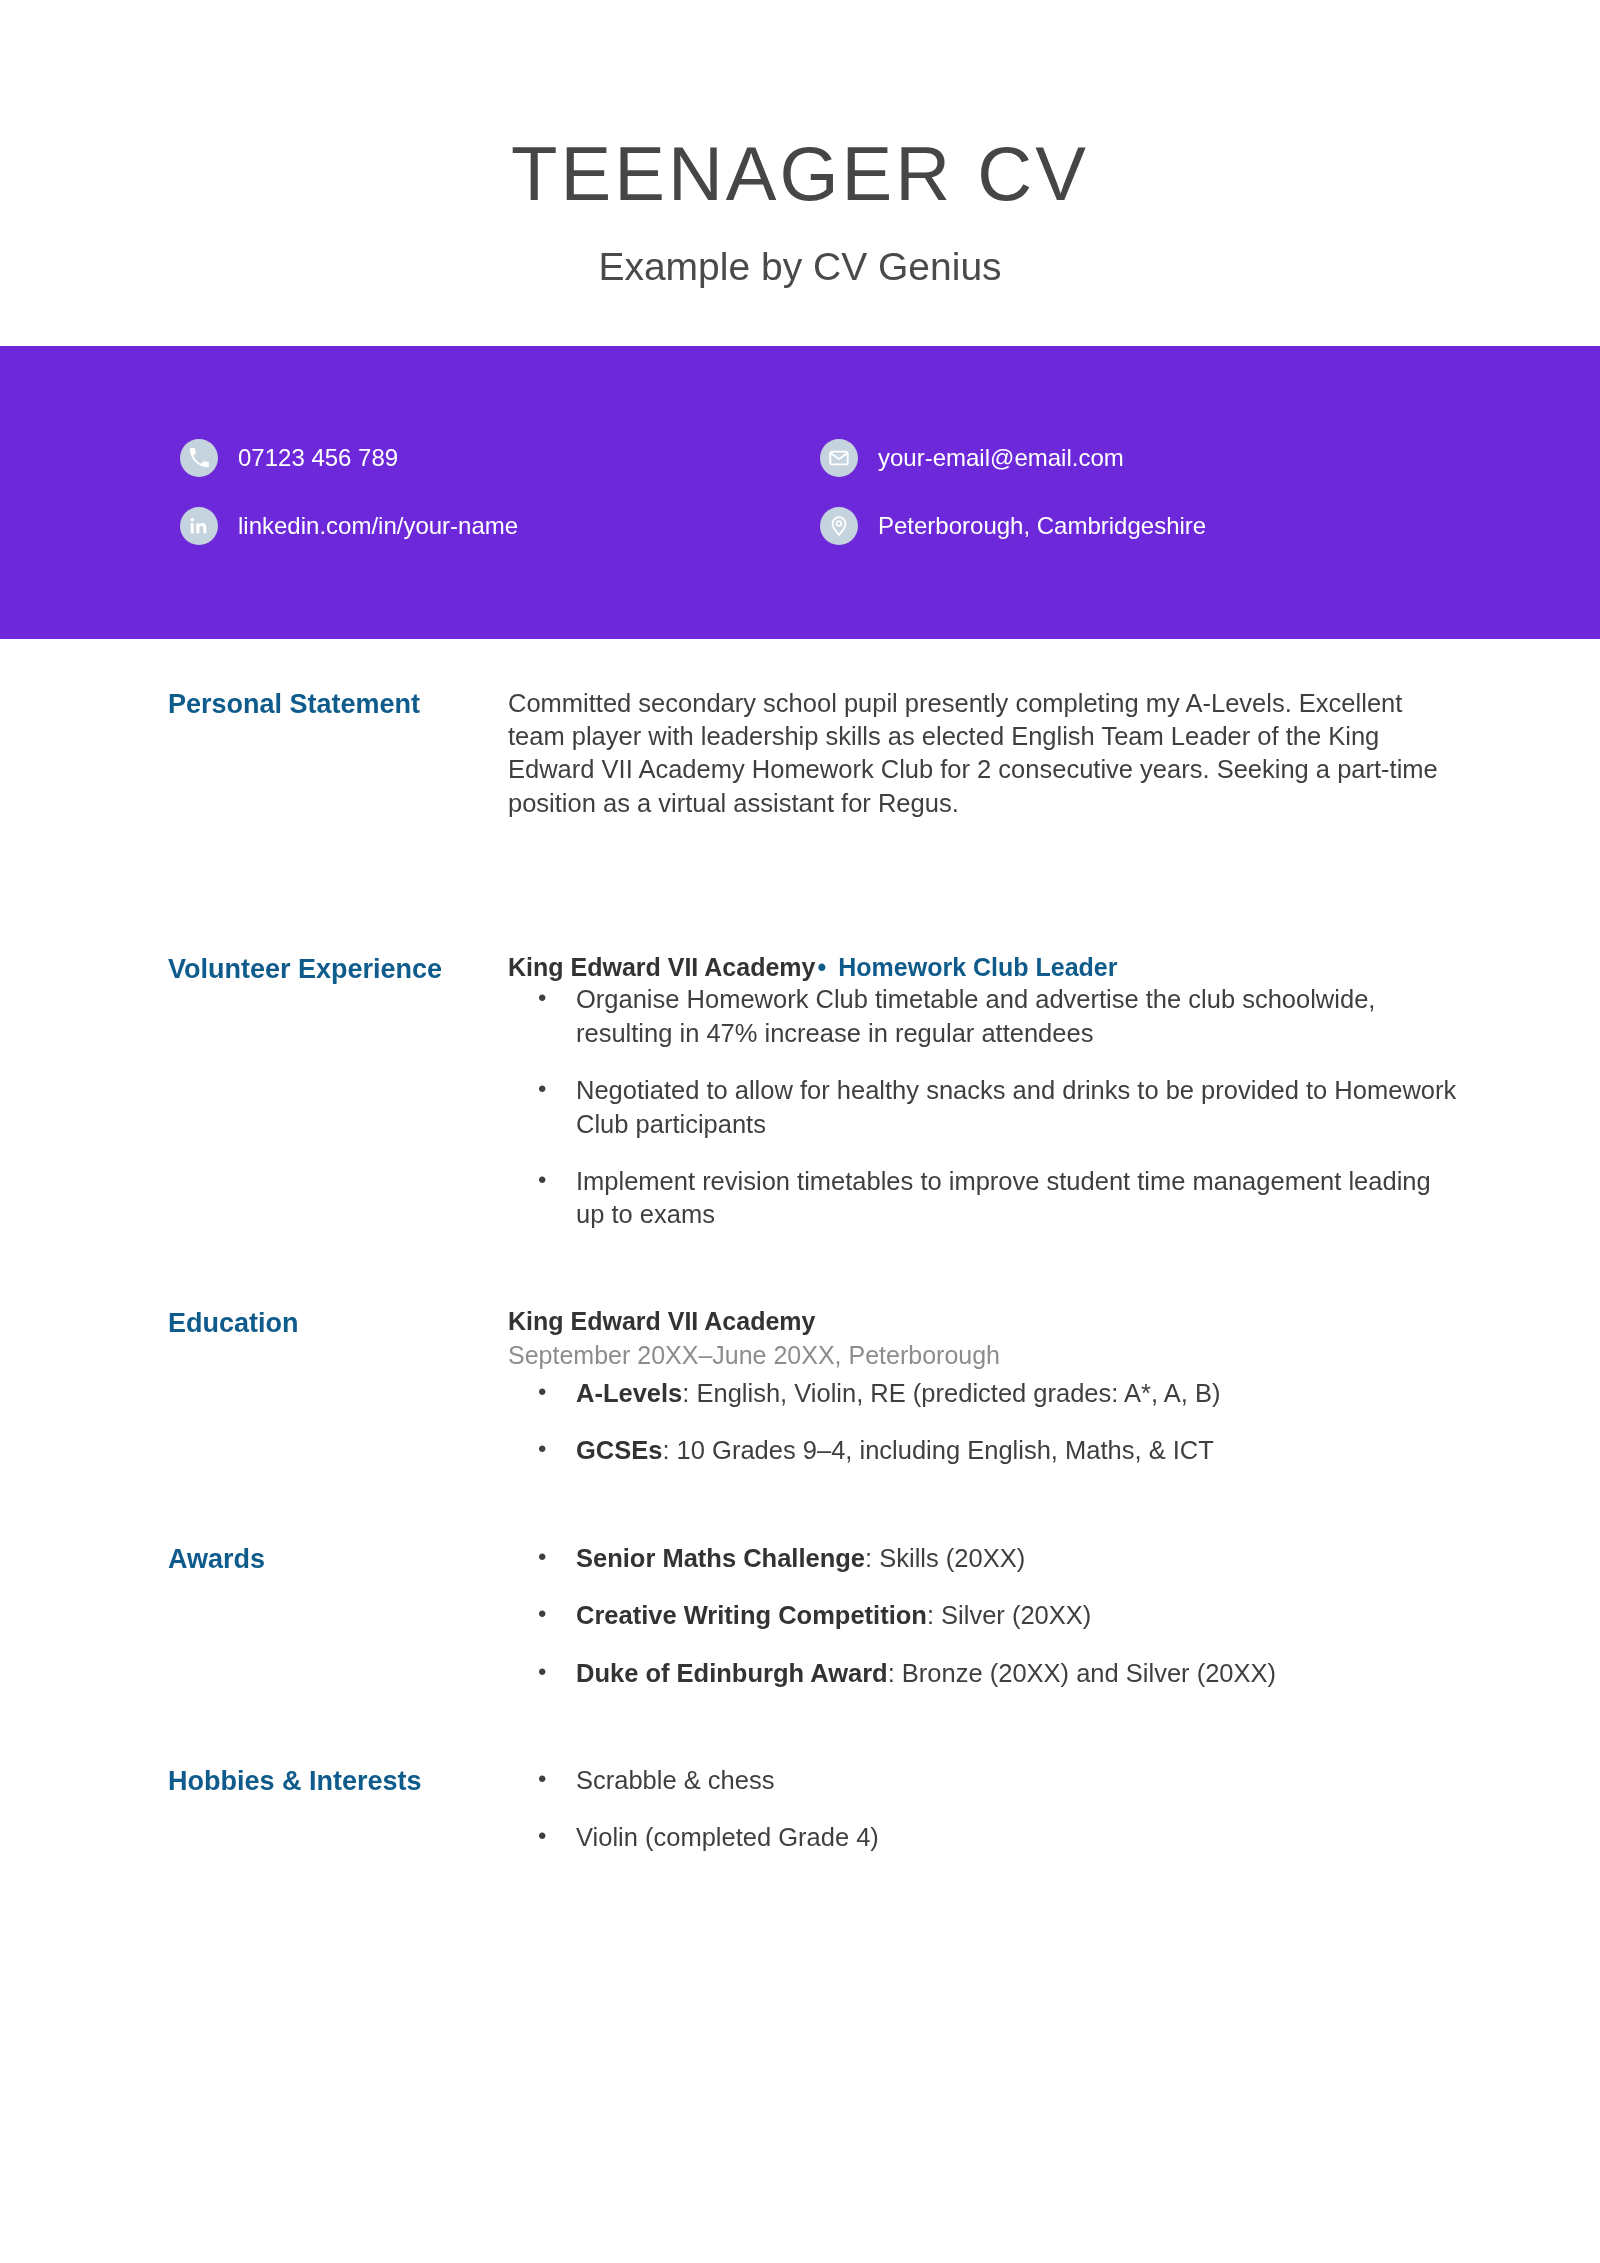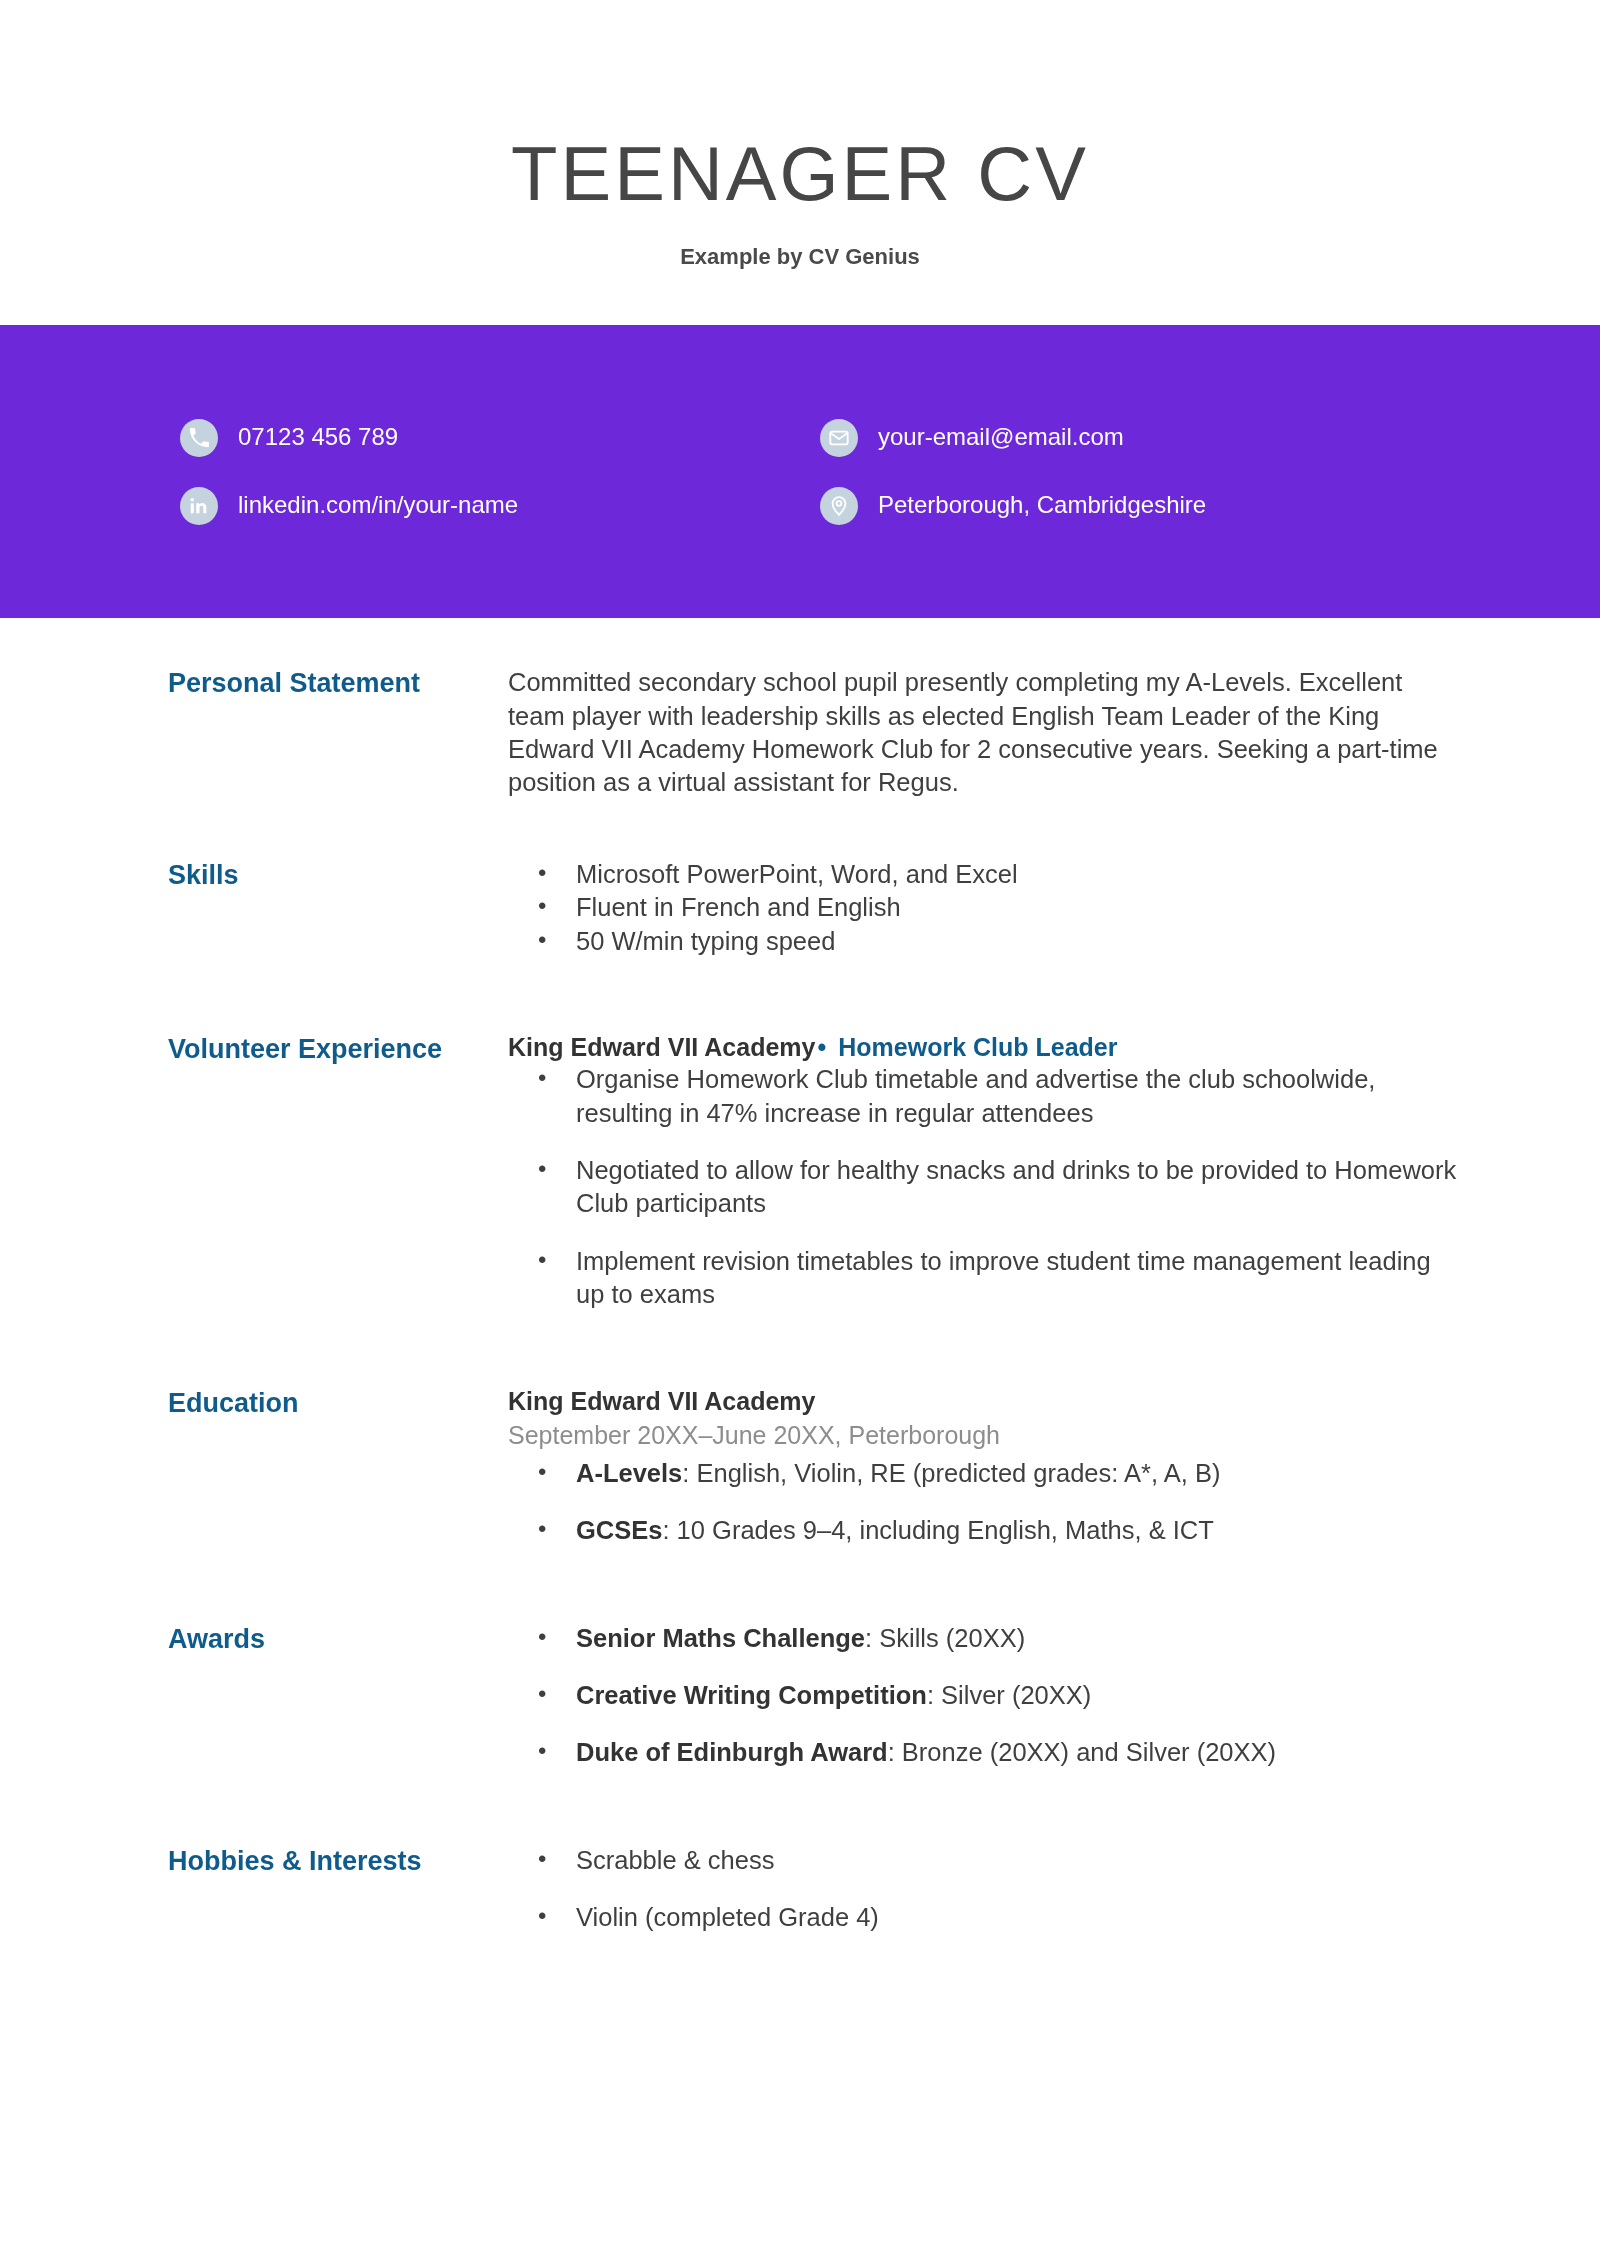--- a/index.html
+++ b/index.html
@@ -28,22 +28,22 @@
   }
   .cv-title {
     font-size: 76px;
     letter-spacing: 3px;
     font-weight: 400;
     color: #464646;
     line-height: 1.05;
     margin: 0;
   }
   .cv-subtitle {
-    font-size: 22px;
-    font-weight: 700;
+    font-size: 39px;
+    font-weight: 400;
     color: #4a4a4a;
     margin: 30px 0 0 0;
     line-height: 1.2;
   }
 
   
   .contact-banner {
     margin-top: 55px;
     width: 100%;
     height: 293px;
@@ -219,30 +219,20 @@
 
     <div class="section">
       <div class="sec-heading">Personal Statement</div>
       <div class="sec-body">
         <div class="statement">Committed secondary school pupil presently completing my A-Levels. Excellent team player with leadership skills as elected English Team Leader of the King Edward VII Academy Homework Club for 2 consecutive years. Seeking a part-time position as a virtual assistant for Regus.</div>
       </div>
     </div>
 
     <div class="gap-md"></div>
 
-    <div class="section">
-      <div class="sec-heading">Skills</div>
-      <div class="sec-body">
-        <ul class="bullets tight">
-          <li>Microsoft PowerPoint, Word, and Excel</li>
-          <li>Fluent in French and English</li>
-          <li>50 W/min typing speed</li>
-        </ul>
-      </div>
-    </div>
 
     <div class="gap-lg"></div>
 
     <div class="section">
       <div class="sec-heading">Volunteer Experience</div>
       <div class="sec-body">
         <div class="entry-head">
           <span>King Edward VII Academy</span><span class="dot">•</span><span class="role">Homework Club Leader</span>
         </div>
         <ul class="bullets spaced">

